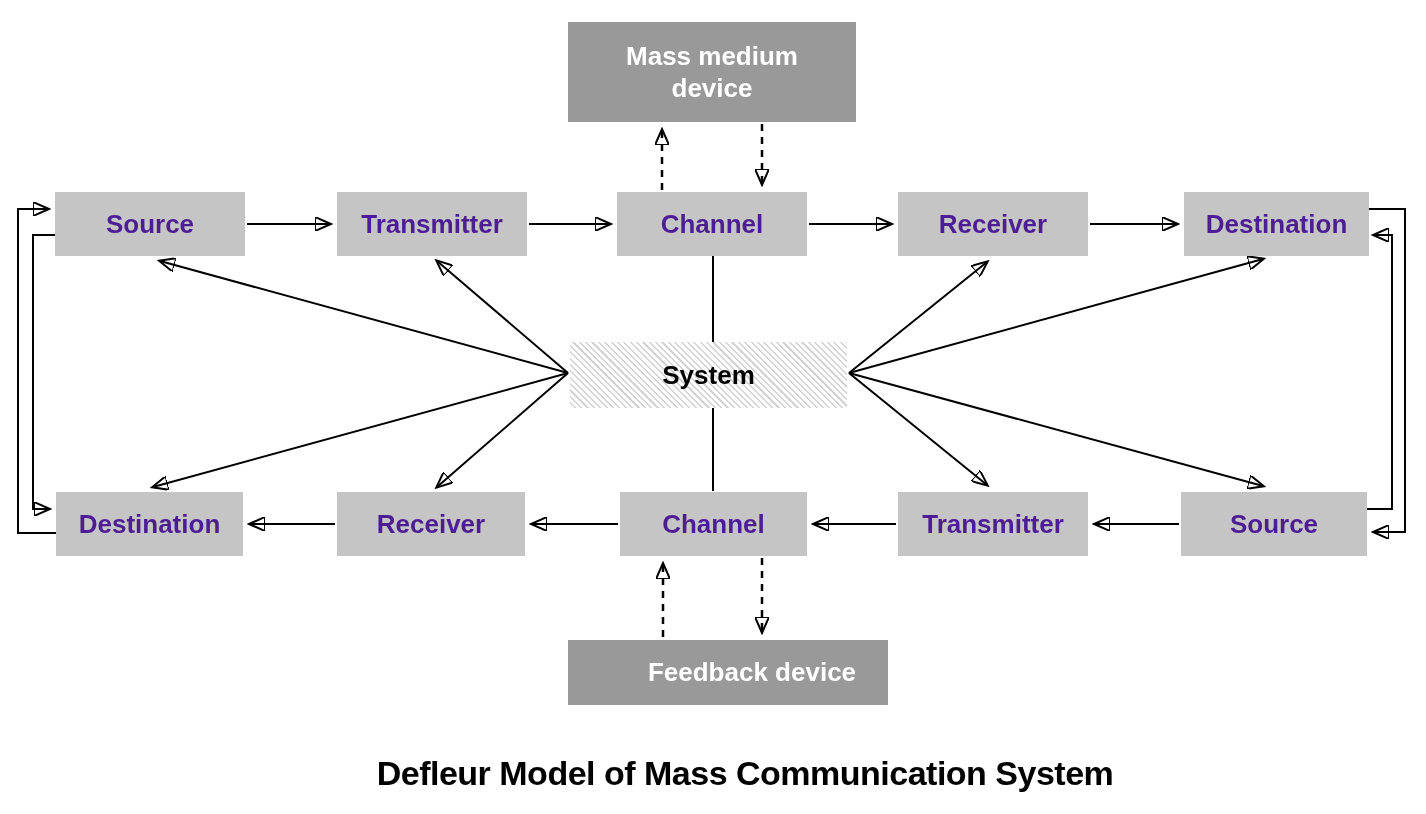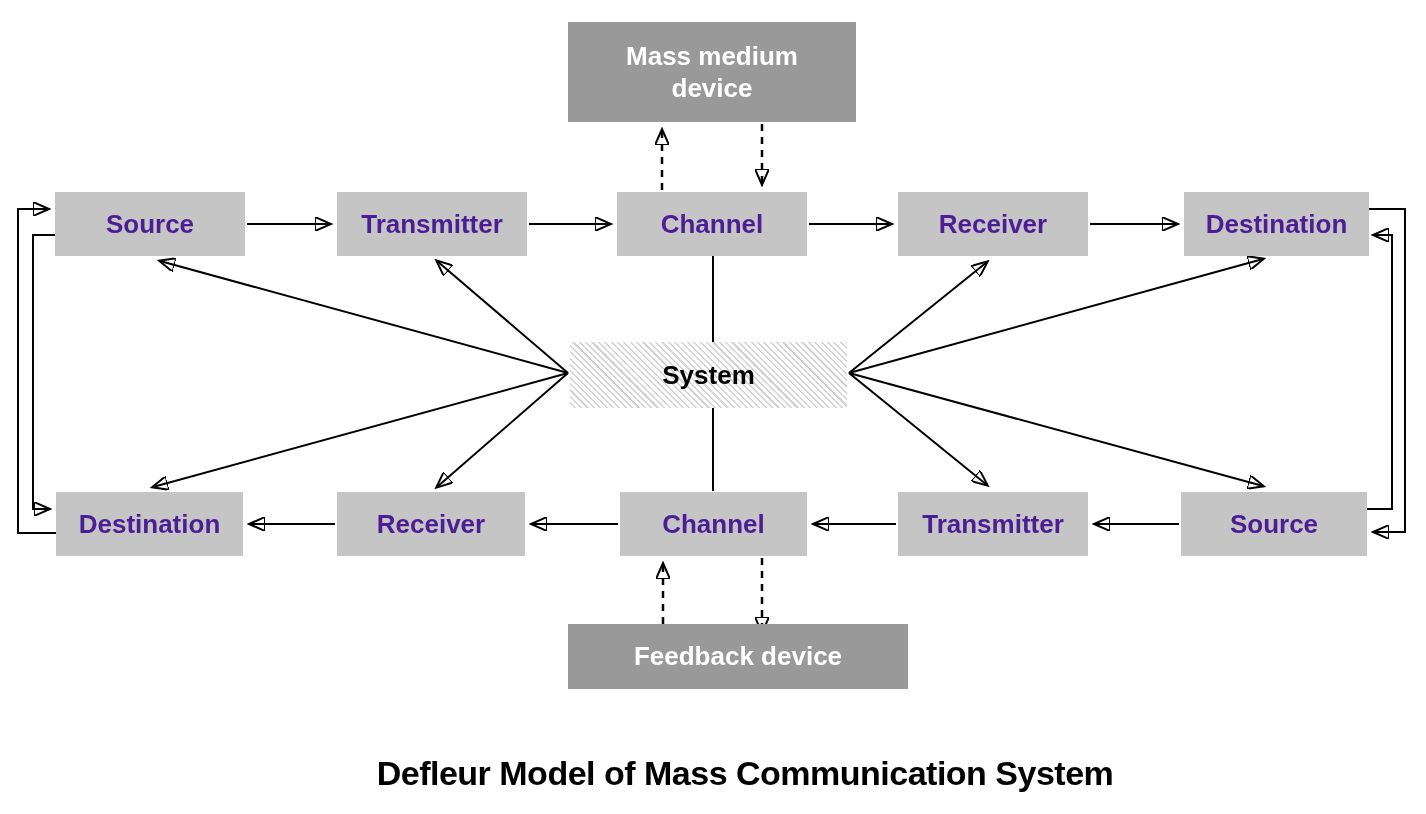--- a/index.html
+++ b/index.html
@@ -47,21 +47,21 @@
   #rcv-top   { left: 898px;  top: 192px; width: 190px; height: 64px; }
   #dst-top   { left: 1184px; top: 192px; width: 185px; height: 64px; }
   
   #dst-bot   { left: 56px;   top: 492px; width: 187px; height: 64px; }
   #rcv-bot   { left: 337px;  top: 492px; width: 188px; height: 64px; }
   #chn-bot   { left: 620px;  top: 492px; width: 187px; height: 64px; }
   #trn-bot   { left: 898px;  top: 492px; width: 190px; height: 64px; }
   #src-bot   { left: 1181px; top: 492px; width: 186px; height: 64px; }
   
   #mass-medium { left: 568px; top: 22px;  width: 288px; height: 100px; flex-direction: column; }
-  #feedback    { left: 568px; top: 624px; width: 340px; height: 65px; }
+  #feedback    { left: 568px; top: 640px; width: 272px; height: 65px; padding-left: 48px; }
   #noise       { left: 570px; top: 342px; width: 277px; height: 66px; }
 
   #connector-layer {
     position: absolute;
     left: 0; top: 0;
     width: 1426px;
     height: 814px;
     pointer-events: none;
   }
   #connector-layer line, #connector-layer path {

